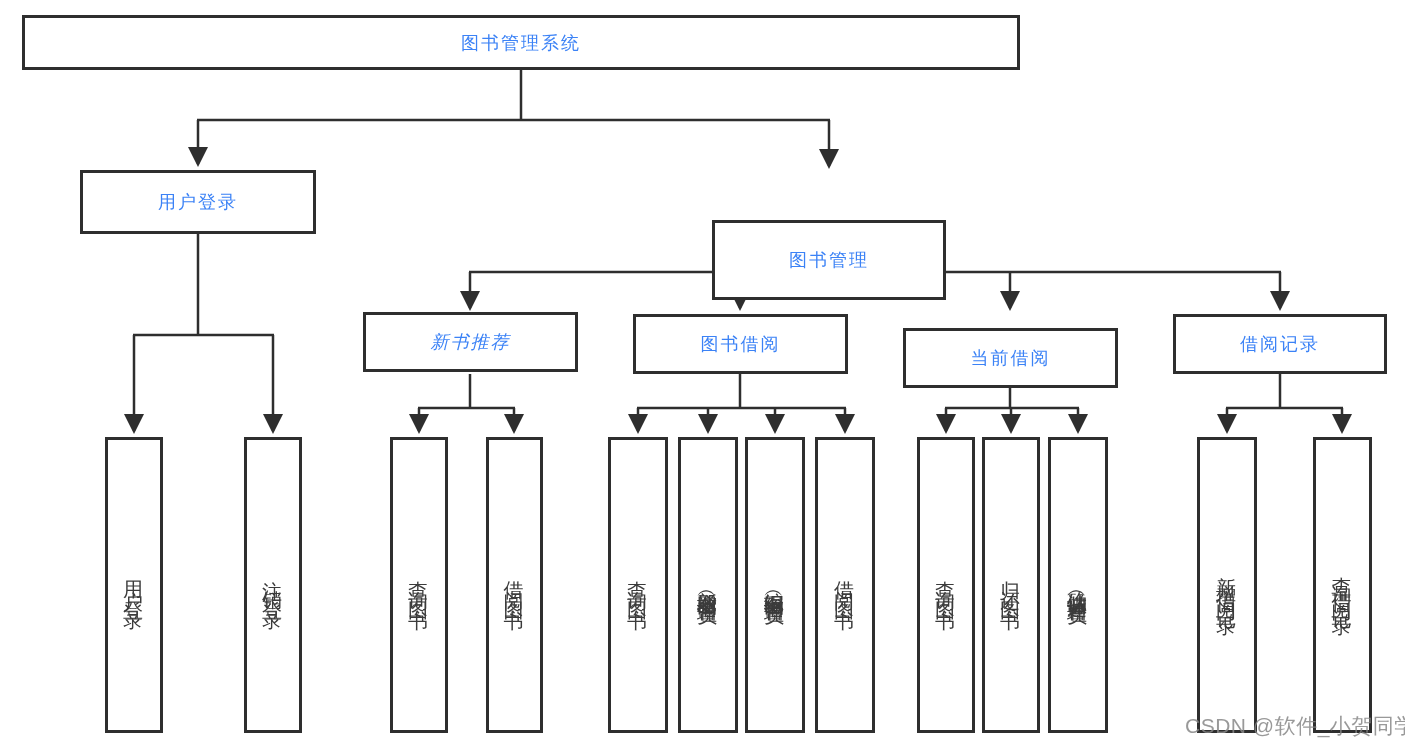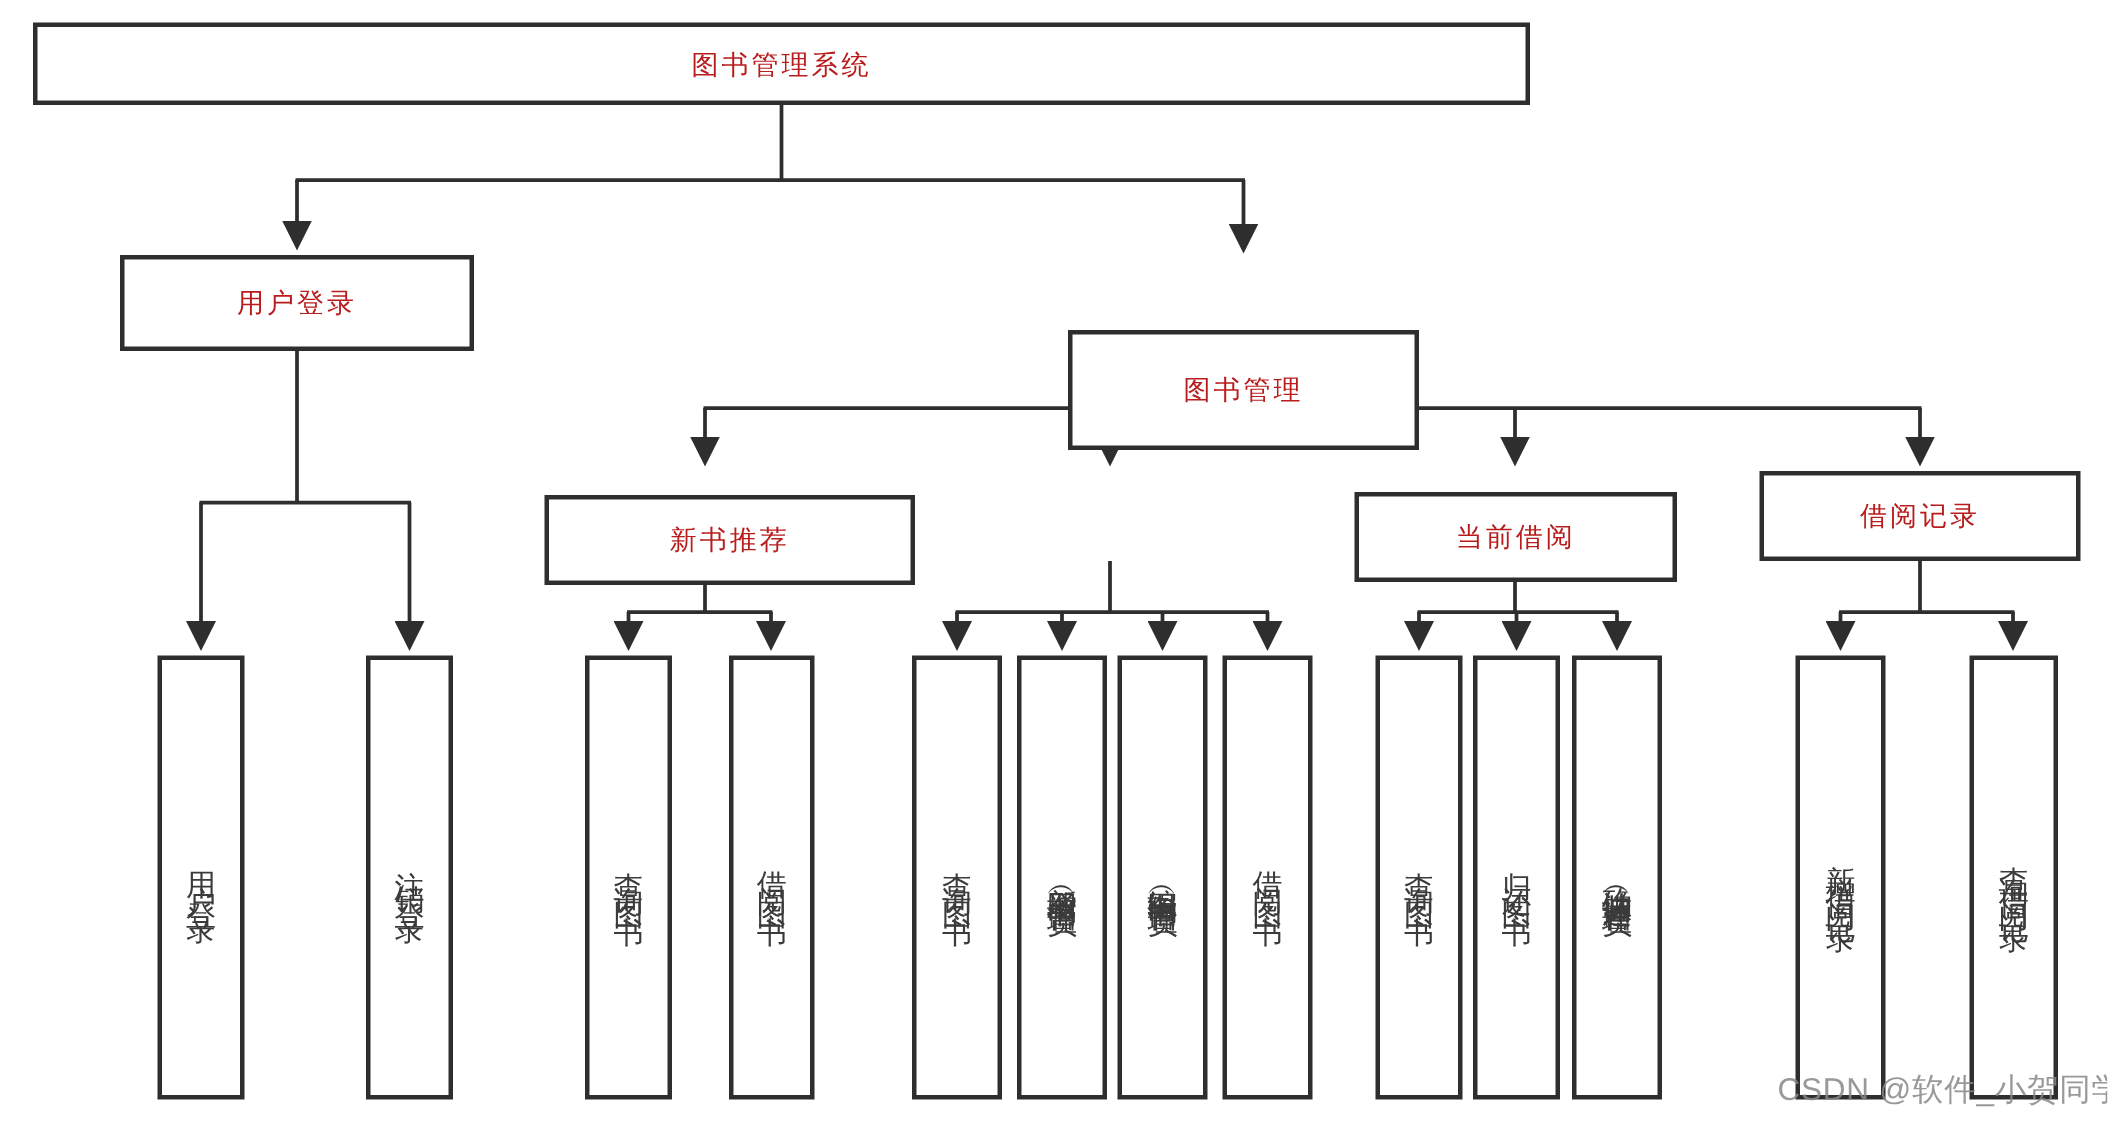--- a/index.html
+++ b/index.html
@@ -19,21 +19,21 @@
   .hbox {
     position: absolute;
     box-sizing: border-box;
     background: #ffffff;
     border: 3px solid #2e2e2e;
     display: flex;
     align-items: center;
     justify-content: center;
     font-size: 18px;
     letter-spacing: 2px;
-    color: #b91c1c;
+    color: #3b82f6;
     z-index: 2;
   }
   .leaf {
     position: absolute;
     box-sizing: border-box;
     background: #ffffff;
     border: 3px solid #2e2e2e;
     display: flex;
     align-items: center;
     justify-content: center;
@@ -115,21 +115,22 @@
       <line x1="1227" y1="408" x2="1227" y2="431" marker-end="url(#ah)"></line>
       <line x1="1342" y1="408" x2="1342" y2="431" marker-end="url(#ah)"></line>
     </g>
   </svg>
 
   <div class="hbox" style="left:22px; top:15px; width:998px; height:55px;">图书管理系统</div>
 
   <div class="hbox" style="left:80px; top:170px; width:236px; height:64px;">用户登录</div>
   <div class="hbox" style="left:712px; top:172px; width:234px; height:80px;margin-top:48px;">图书管理</div>
 
-  <div class="hbox" style="left:363px; top:330px; width:247px; height:60px;">新书推荐</div>
+  <div class="hbox" style="left:363px; top:312px; width:215px; height:60px;font-style:italic;">新书推荐</div>
+  <div class="hbox" style="left:633px; top:314px; width:215px; height:60px;">图书借阅</div>
   <div class="hbox" style="left:903px; top:314px; width:215px; height:60px;margin-top:14px;">当前借阅</div>
   <div class="hbox" style="left:1173px; top:314px; width:214px; height:60px;">借阅记录</div>
 
   <div class="leaf s10" style="left:105px; width:58px;">
     <span>用户登录</span>
     </div>
   <div class="leaf s10" style="left:244px; width:58px;">
     <span>注销登录</span>
     </div>
 

